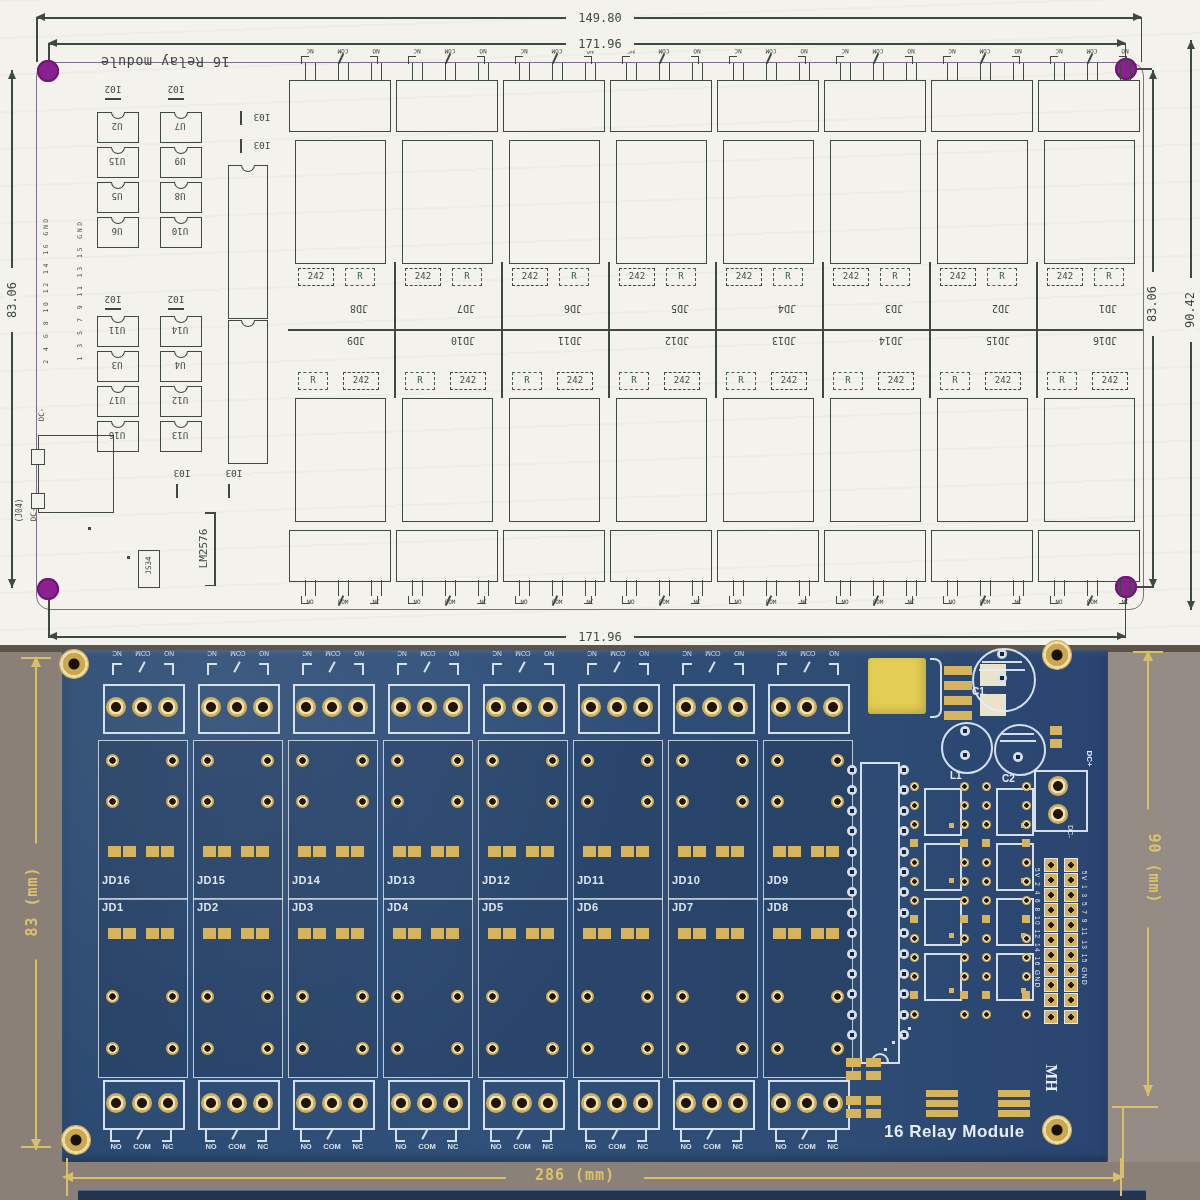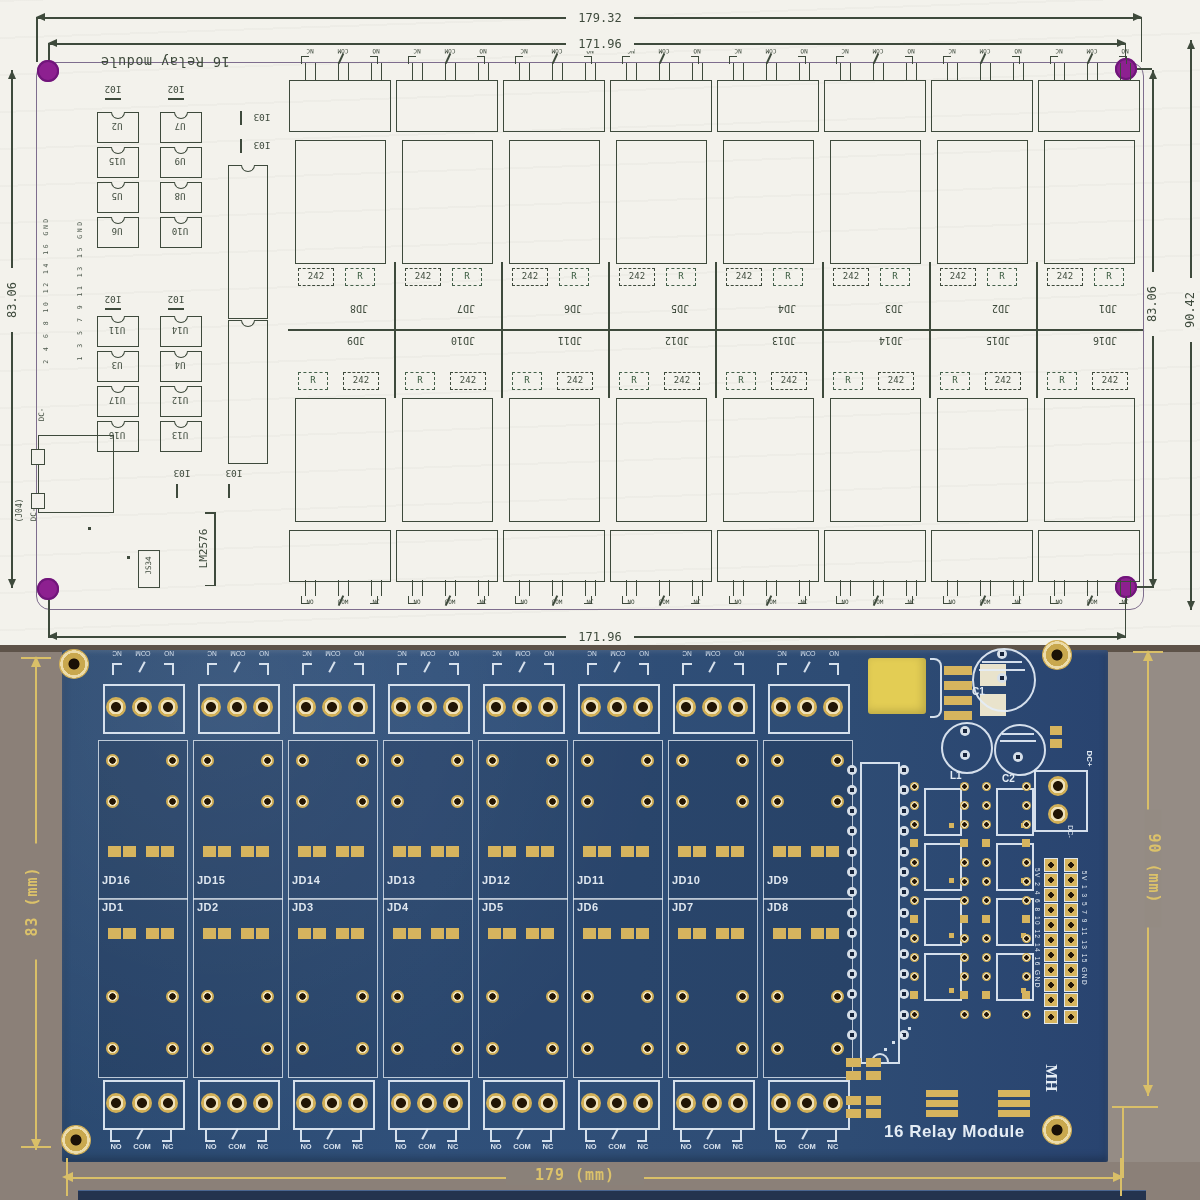--- a/index.html
+++ b/index.html
@@ -44,21 +44,21 @@
   #p-dim-right-label{left:1094px;top:215px;width:118px;height:17px;background:#948b83;transform:rotate(90deg)}
   #p-dim-bottom-label{left:506px;top:522px;width:138px;height:18px;background:#8a8179;font-size:15px}
 </style>
 </head>
 <body>
 
 <div id="stage">
 
   <div id="drawing">
     <div class="abs" id="d-board"></div>
-    <div class="abs cadnum" id="d-dim-top-outer">179.32</div>
+    <div class="abs cadnum" id="d-dim-top-outer">149.80</div>
     <div class="abs cadnum" id="d-dim-top-inner">171.96</div>
     <div class="abs cadnum" id="d-dim-bottom">171.96</div>
     <div class="abs cadnum" id="d-dim-left">83.06</div>
     <div class="abs cadnum" id="d-dim-right-inner">83.06</div>
     <div class="abs cadnum" id="d-dim-right-outer">90.42</div>
     <div class="abs" id="d-title">16 Relay module</div>
     <div class="abs" id="d-lm2576">LM2576</div>
     <div class="abs" id="d-js34-box"></div>
     <div class="abs" id="d-js34">JS34</div>
     <div class="abs" id="d-dc-top">DC-</div>
@@ -416,21 +416,21 @@
     <div class="abs" id="p-brand">MH</div>
     <div class="abs" id="p-c1">C1</div>
     <div class="abs" id="p-l1">L1</div>
     <div class="abs" id="p-c2">C2</div>
     <div class="abs" id="p-dcplus">DC+</div>
     <div class="abs" id="p-dcminus">DC-</div>
     <div class="abs" id="p-header-a">5V 2 4 6 8 10 12 14 16 GND</div>
     <div class="abs" id="p-header-b">5V 1 3 5 7 9 11 13 15 GND</div>
     <div class="abs golddim" id="p-dim-left-label">83 (mm)</div>
     <div class="abs golddim" id="p-dim-right-label">90 (mm)</div>
-    <div class="abs golddim" id="p-dim-bottom-label">179 (mm)</div>
+    <div class="abs golddim" id="p-dim-bottom-label">286 (mm)</div>
   <div style="position: absolute; left: 62px; top: 5px; width: 1046px; height: 512px; background: radial-gradient(circle at 15% 10%, rgba(255, 255, 255, 0.08), transparent 45%); pointer-events: none;"></div>
       <div style="position: absolute; left: 35px; top: 15px; width: 2px; height: 490px; background: rgb(217, 191, 104);"></div>
       <div style="position: absolute; left: 31px; top: 11px; width: 0px; height: 0px; border-left: 5px solid transparent; border-right: 5px solid transparent; border-bottom: 11px solid rgb(217, 191, 104);"></div>
       <div style="position: absolute; left: 31px; top: 494px; width: 0px; height: 0px; border-left: 5px solid transparent; border-right: 5px solid transparent; border-top: 11px solid rgb(217, 191, 104);"></div>
       <div style="position: absolute; left: 21px; top: 12px; width: 30px; height: 2px; background: rgb(217, 191, 104);"></div>
       <div style="position: absolute; left: 21px; top: 501px; width: 30px; height: 2px; background: rgb(217, 191, 104);"></div>
       <div style="position: absolute; left: 1147px; top: 9px; width: 2px; height: 442px; background: rgb(217, 191, 104);"></div>
       <div style="position: absolute; left: 1143px; top: 5px; width: 0px; height: 0px; border-left: 5px solid transparent; border-right: 5px solid transparent; border-bottom: 11px solid rgb(217, 191, 104);"></div>
       <div style="position: absolute; left: 1143px; top: 440px; width: 0px; height: 0px; border-left: 5px solid transparent; border-right: 5px solid transparent; border-top: 11px solid rgb(217, 191, 104);"></div>
       <div style="position: absolute; left: 1133px; top: 6px; width: 30px; height: 2px; background: rgb(217, 191, 104);"></div>

